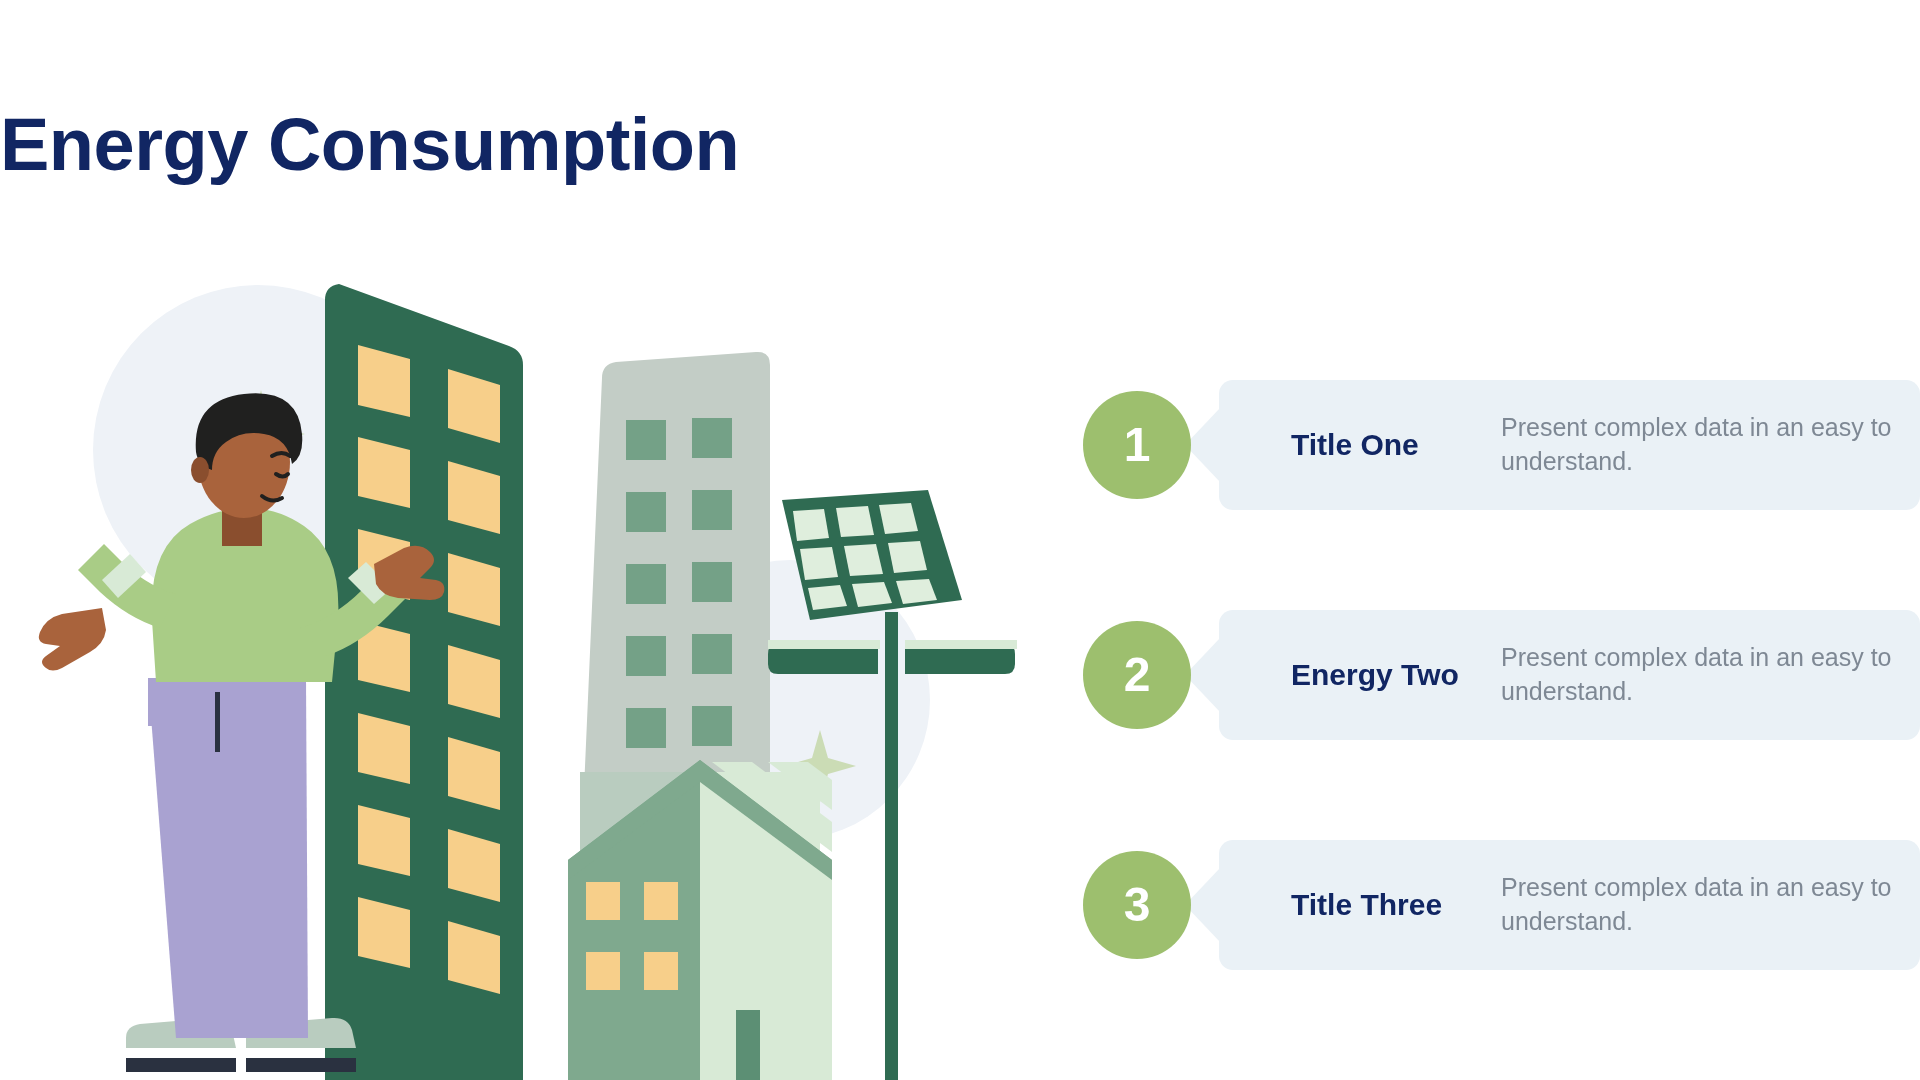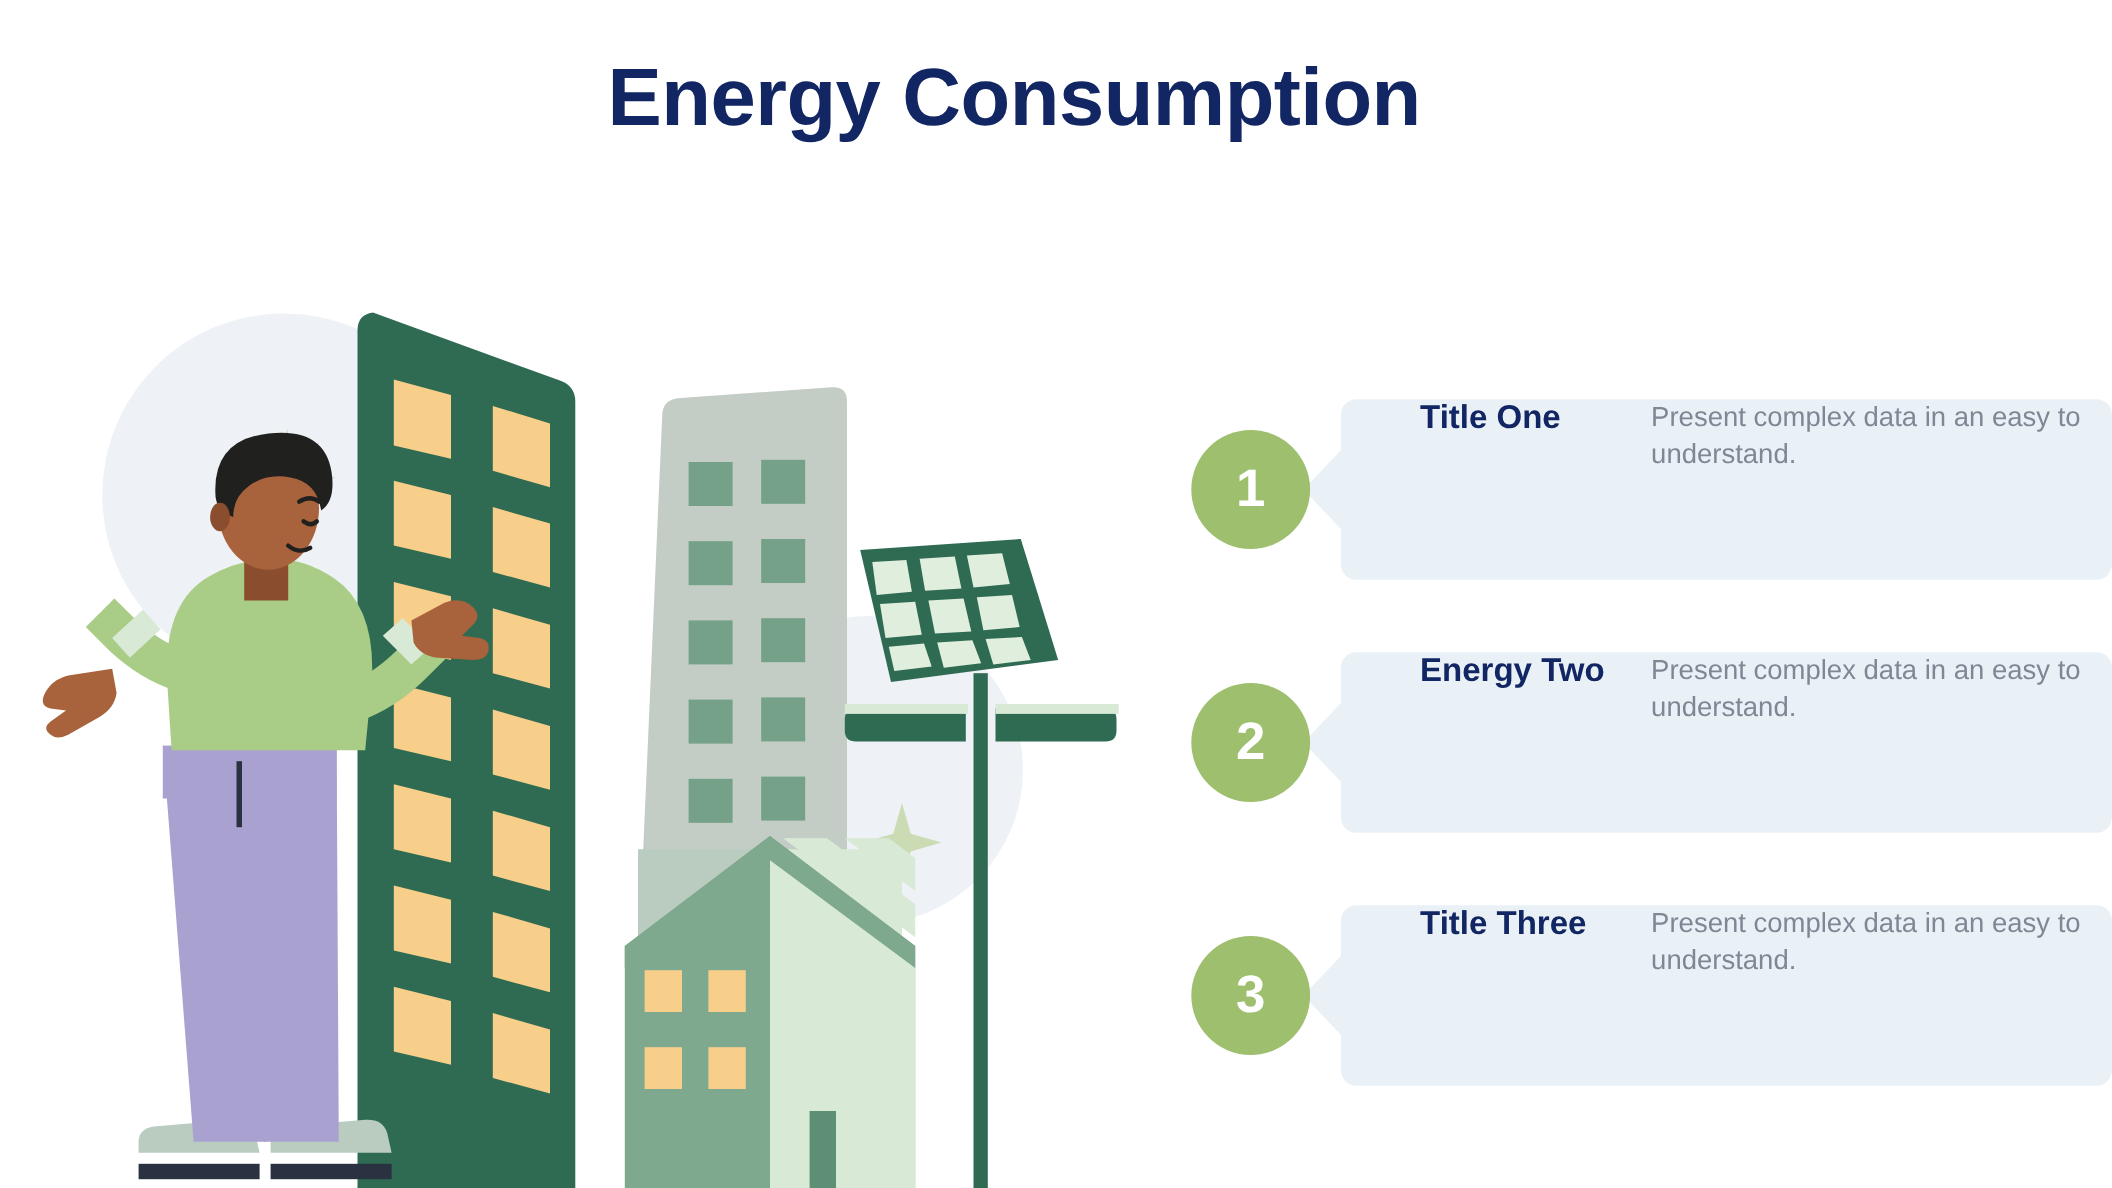--- a/index.html
+++ b/index.html
@@ -14,22 +14,22 @@
     overflow: hidden;
     font-family: "Liberation Sans", sans-serif;
   }
 
   
   .header {
     position: absolute;
     top: 0;
     left: 0;
     width: 1844px;
-    text-align: center;
-    padding-top: 50px;
+    text-align: left;
+    padding-top: 106px;
   }
   .slide-title {
     margin: 0;
     font-size: 74px;
     font-weight: bold;
     letter-spacing: -0.5px;
     color: #112663;
     line-height: 1.05;
   }
   .slide-subtitle {
@@ -82,25 +82,25 @@
     font-weight: bold;
     line-height: 1;
     margin-left: 8px;
   }
 
   .row-card {
     position: relative;
     z-index: 1;
     margin-left: 28px;
     flex: 1 1 auto;
-    height: 164px;
+    height: 130px;
     background: #eaf1f6;
     border-radius: 14px;
     display: flex;
-    align-items: flex-start;
+    align-items: center;
     padding-left: 72px;
     box-sizing: border-box;
   }
   
   .row-card::before {
     content: "";
     position: absolute;
     left: -34px;
     top: 50%;
     transform: translateY(-50%);

